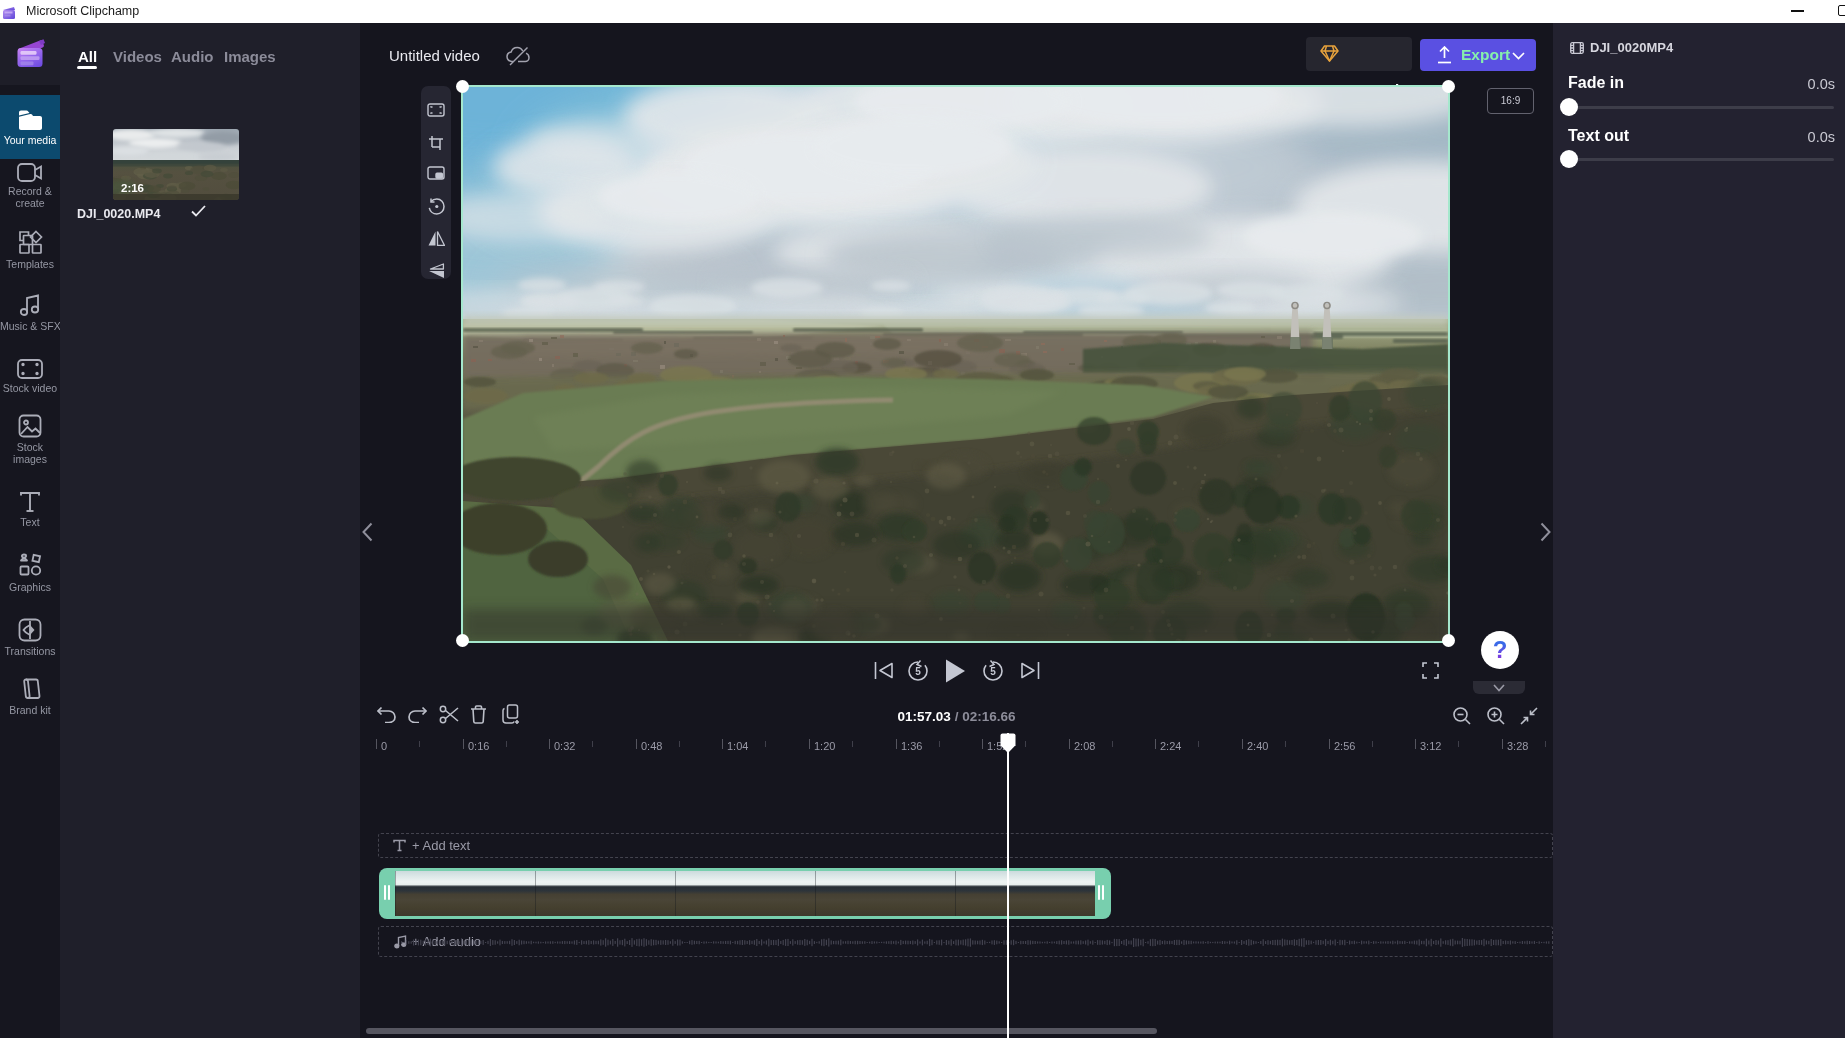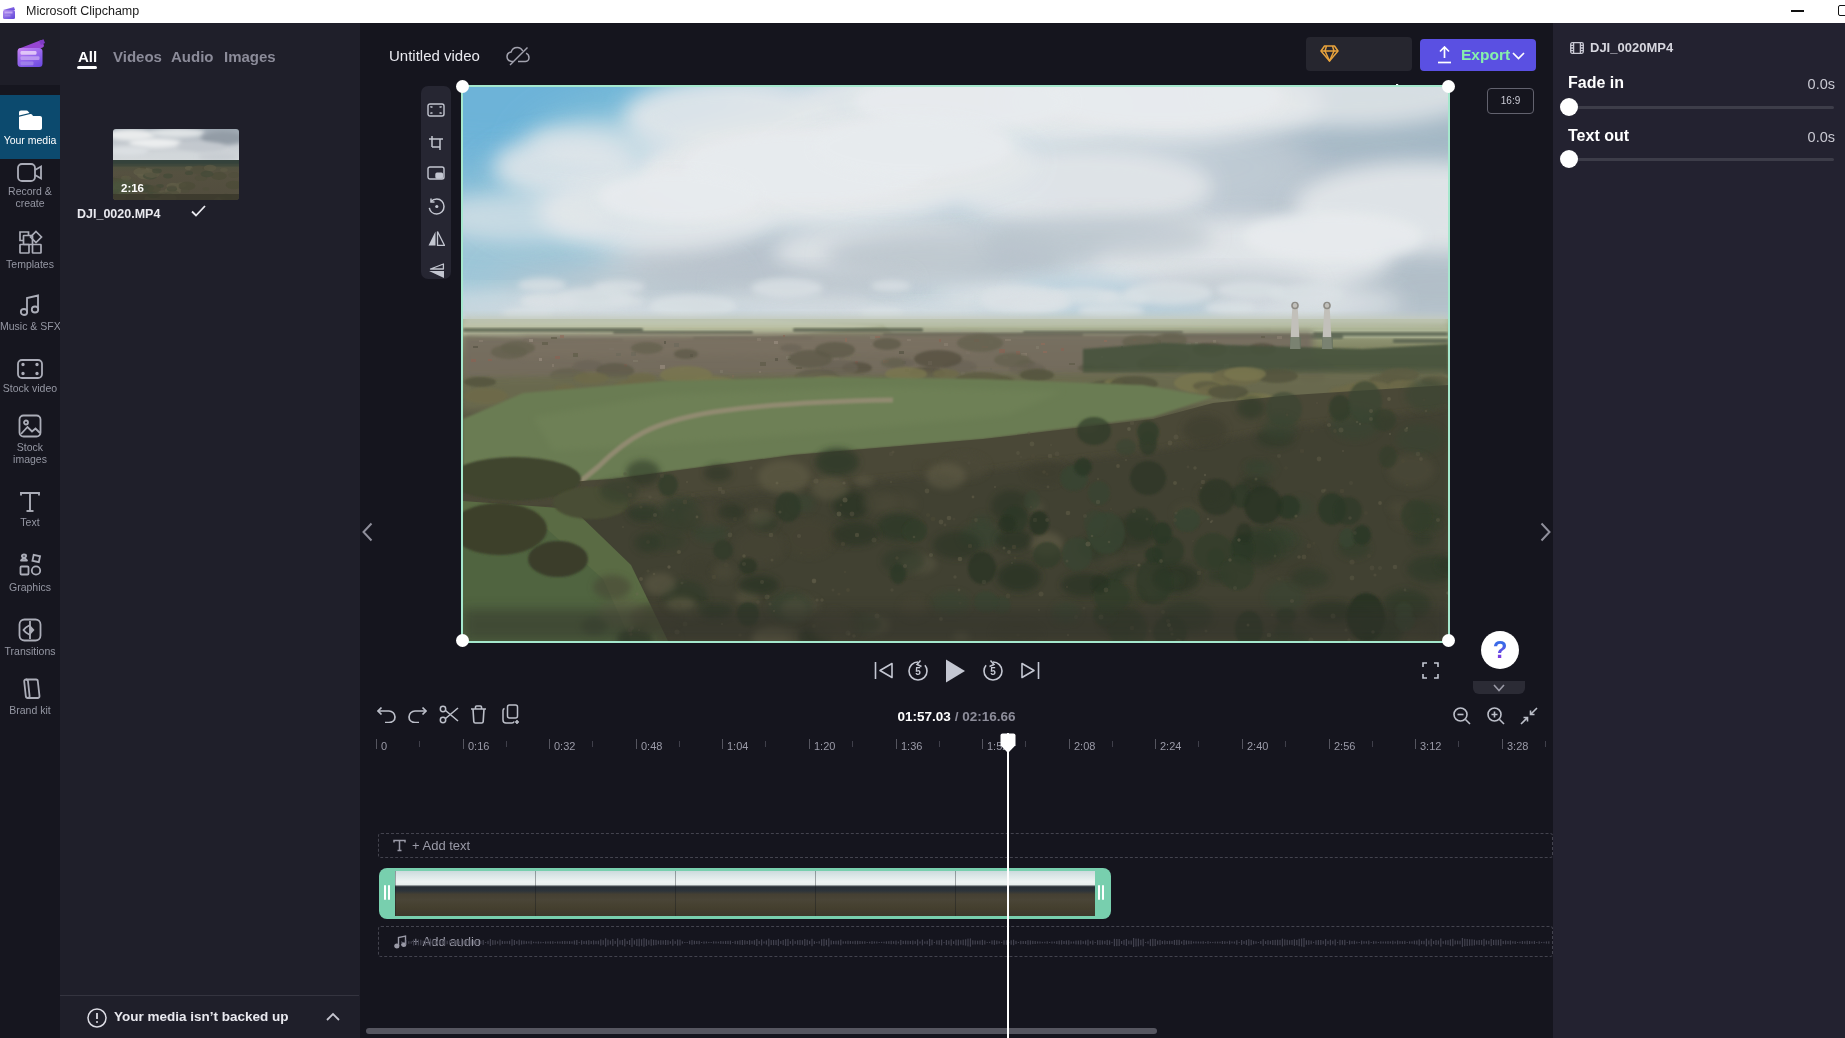--- a/index.html
+++ b/index.html
@@ -283,31 +283,20 @@
         <ellipse cx="108" cy="70" rx="3.7" ry="1.9" fill="#5c5a44" opacity="0.7"></ellipse>
         <ellipse cx="6" cy="68" rx="7.2" ry="3.6" fill="#5c5a44" opacity="0.7"></ellipse>
         <ellipse cx="113" cy="68" rx="6.5" ry="3.2" fill="#4b4c38" opacity="0.7"></ellipse>
         <ellipse cx="10" cy="58" rx="14" ry="7" fill="#48563c" opacity="0.8" filter="url(#tb)"></ellipse>
         <rect x="0" y="65" width="126" height="6" fill="#37352a" opacity="0.75"></rect>
       </svg><span class="dur">2:16</span></div>
   <div id="fname">DJI_0020.MP4</div>
   <svg style="position:absolute;left:131px;top:182px" width="15" height="12" viewBox="0 0 15 12" fill="none" stroke="#e9e9ef" stroke-width="1.8">
       <path d="M1 6.5 L5 10.5 L14 1"></path>
     </svg>
-  <div id="backup">
-    <svg style="position:absolute;left:27px;top:12px" width="20" height="20" viewBox="0 0 20 20" fill="none" stroke="#dcdce4" stroke-width="1.5">
-        <circle cx="10" cy="10" r="9"></circle>
-        <path d="M10 5 L10 11" stroke-width="1.8"></path>
-        <circle cx="10" cy="14" r="1" fill="#dcdce4" stroke="none"></circle>
-      </svg>
-    <span class="txt">Your media isn’t backed up</span>
-    <svg style="position:absolute;left:266px;top:16px" width="14" height="9" viewBox="0 0 14 9" fill="none" stroke="#c6c6d0" stroke-width="1.8">
-        <path d="M1 8 L7 2 L13 8"></path>
-      </svg>
-  </div>
 </div>
 <div class="abs" id="canvas">
   <div id="untitled">Untitled video</div>
   <svg style="position:absolute;left:146px;top:23px" width="24" height="20" viewBox="0 0 24 20" fill="none" stroke="#a2a2ae" stroke-width="1.5">
     <path d="M7 15.5 L5.8 15.5 C3.2 15.5 1 13.4 1 10.8 C1 8.4 2.8 6.4 5.1 6.1 C5.9 3.4 8.3 1.5 11.2 1.5 C13.6 1.5 15.7 2.9 16.7 5 M20 7.1 C21.8 7.9 23 9.7 23 11.7 C23 13.8 21.3 15.5 19.2 15.5 L12 15.5"></path>
     <path d="M4 19 L21.5 1.5"></path>
   </svg>
   <div id="upgbtn">
     <svg style="position:absolute;left:14px;top:8px" width="19" height="17" viewBox="0 0 19 17" fill="none" stroke="#e8a33d" stroke-width="1.5">
         <path d="M4.5 1 L14.5 1 L18 6 L9.5 16 L1 6 Z" stroke-linejoin="round"></path>

